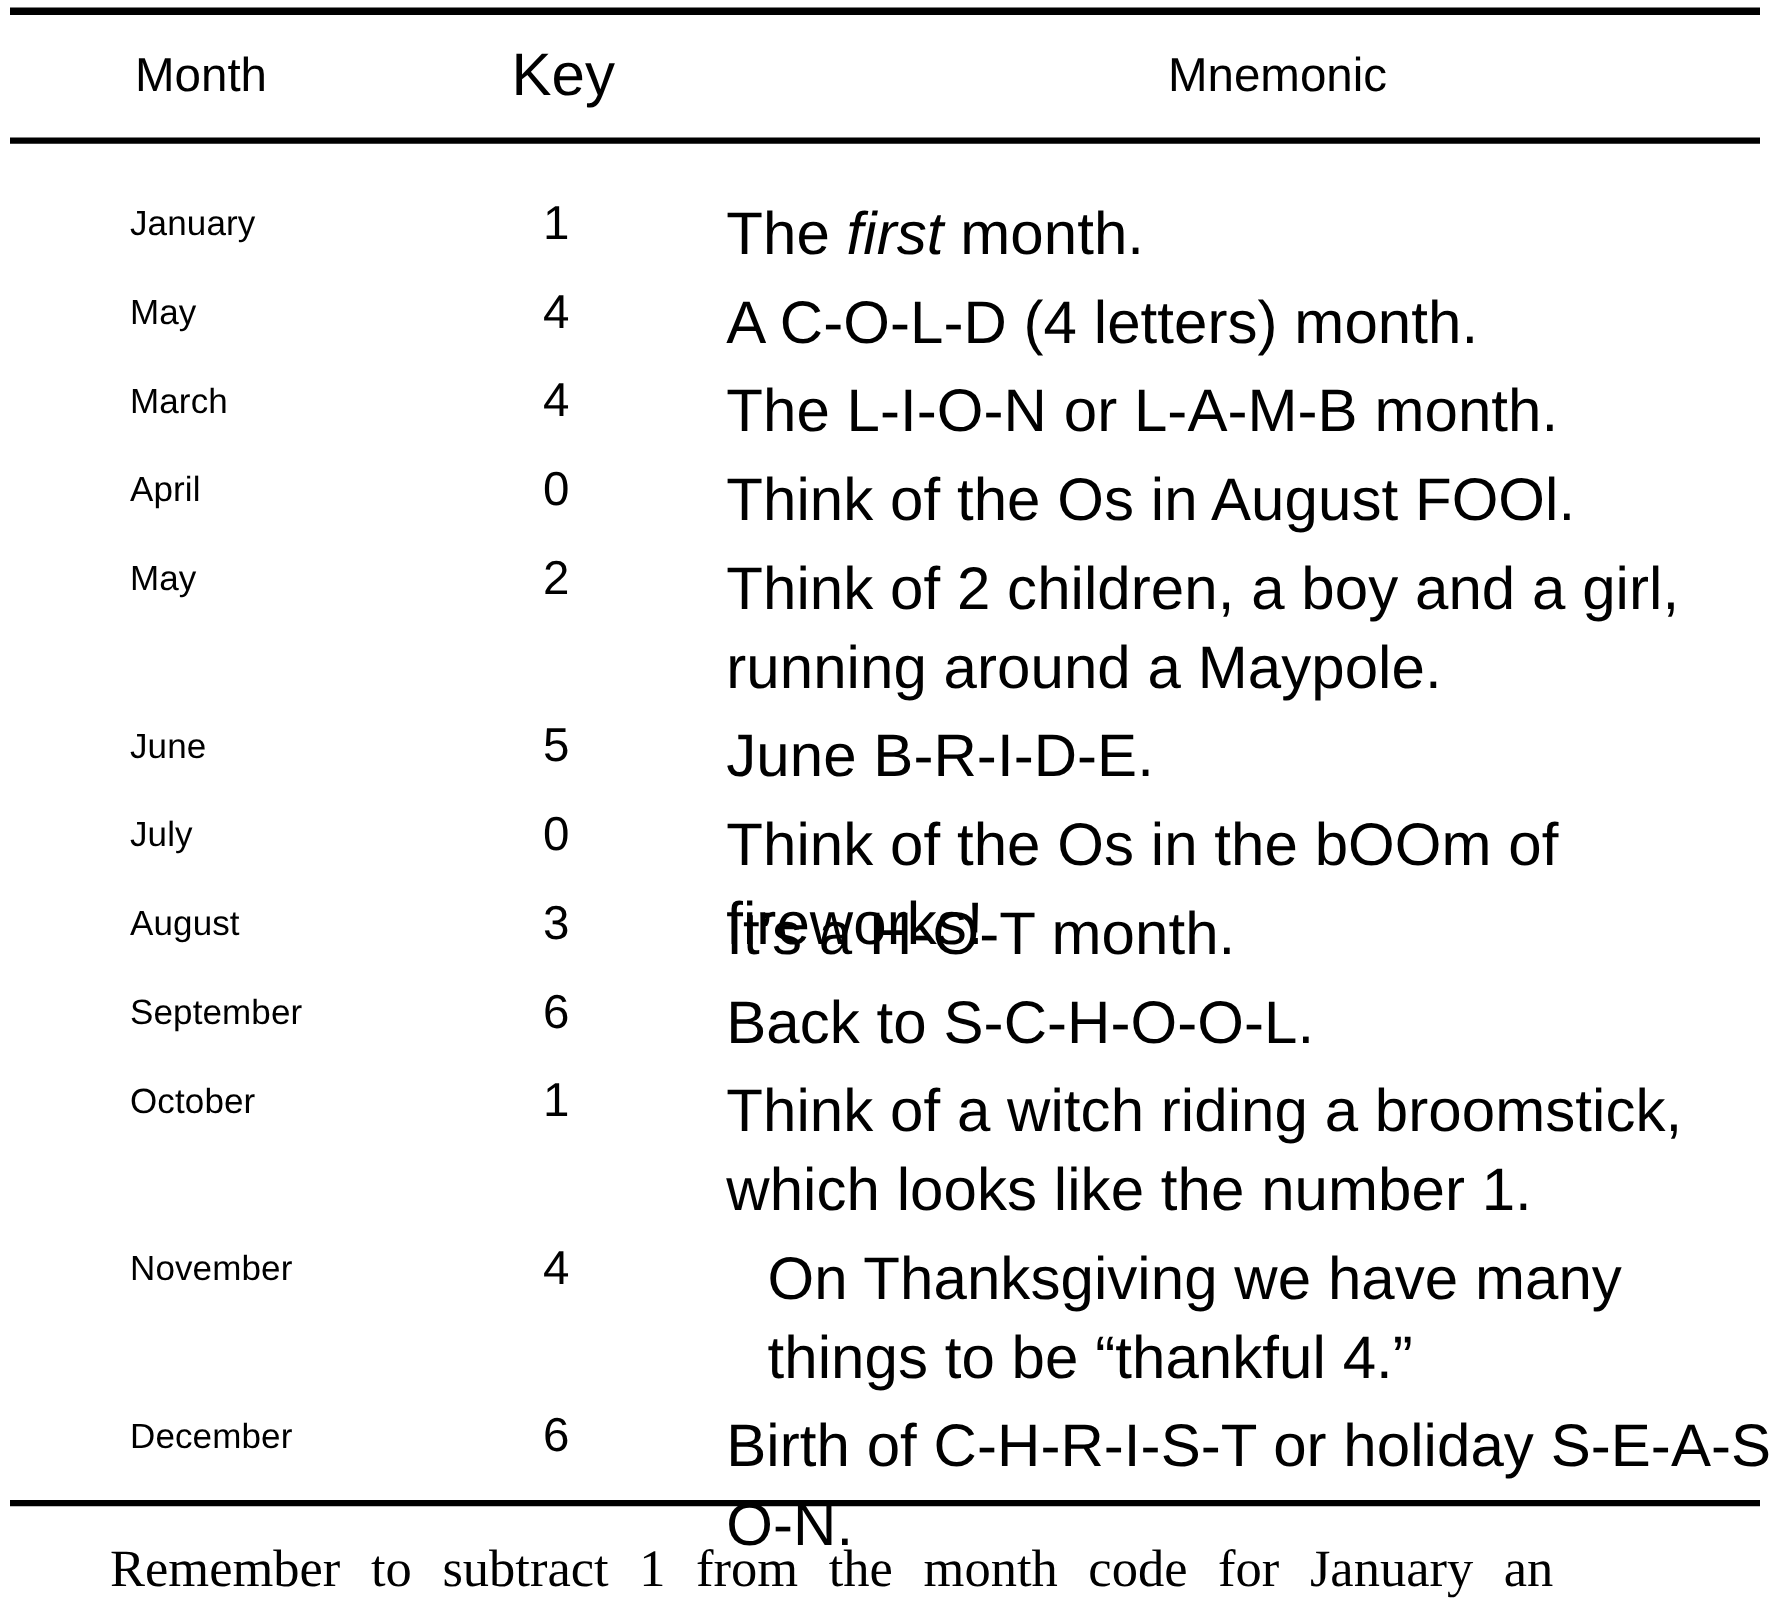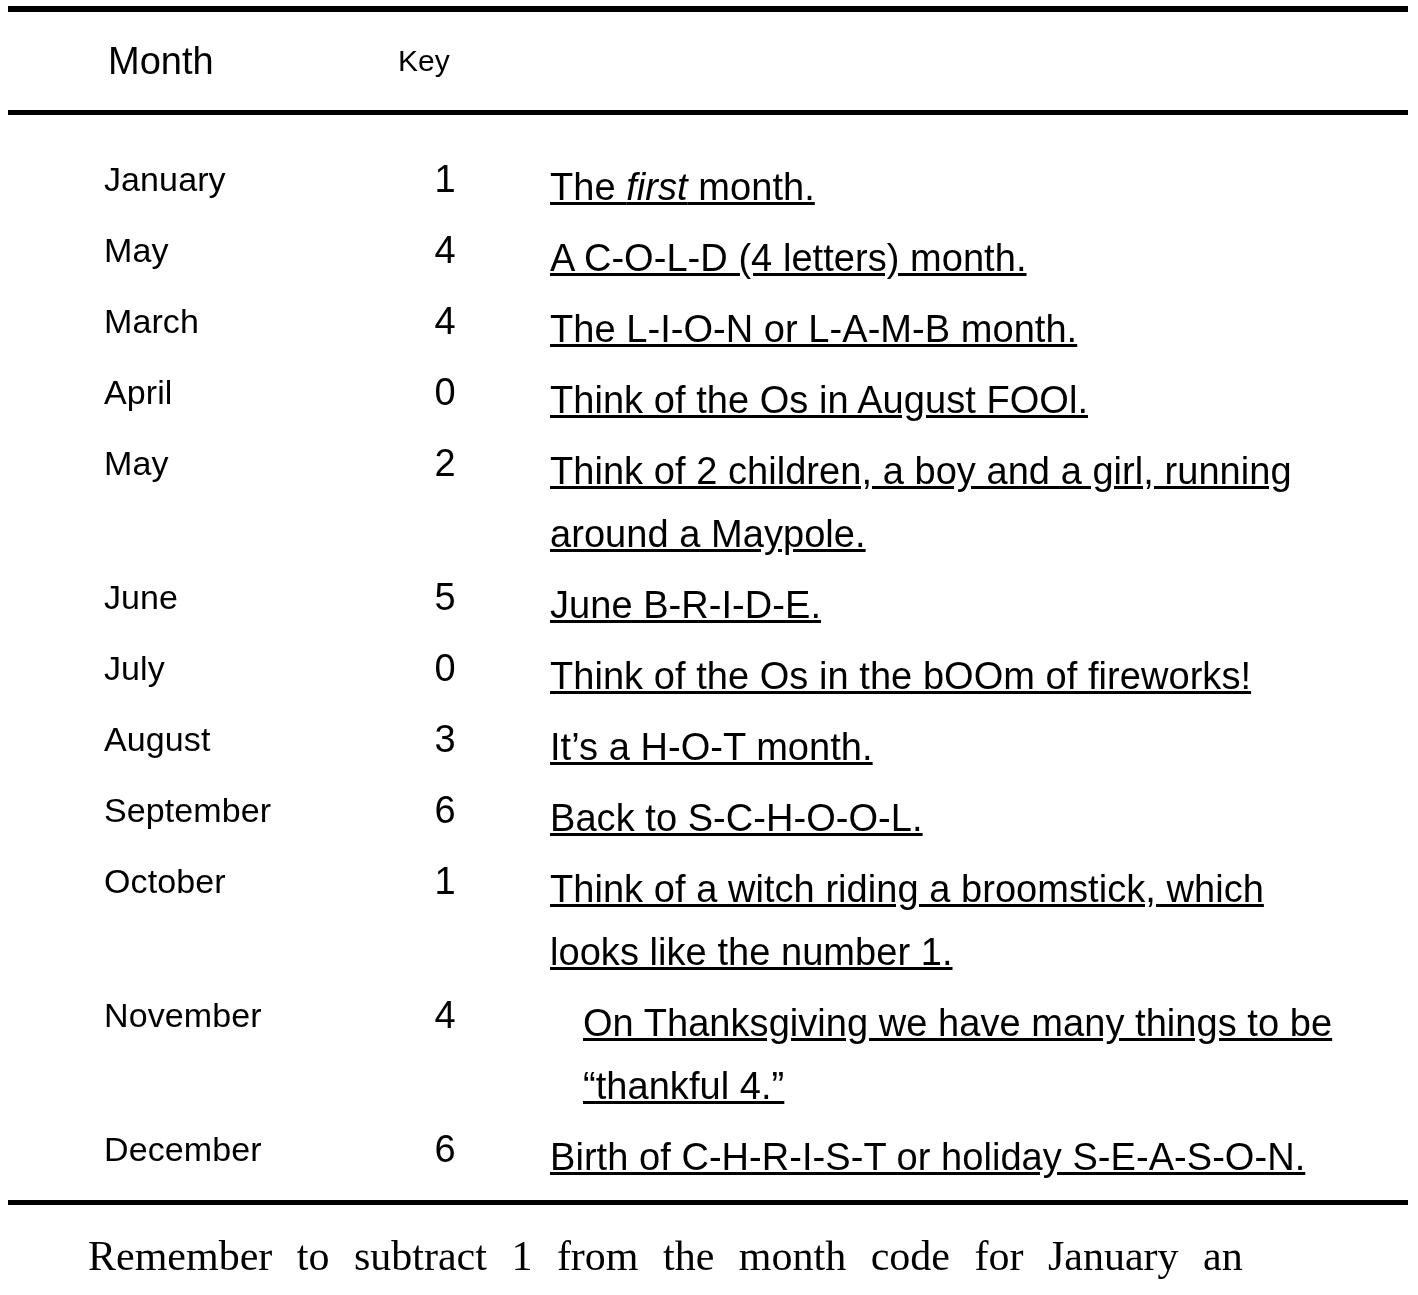--- a/index.html
+++ b/index.html
@@ -44,66 +44,65 @@
   .row {
     position: absolute;
     left: 0;
     width: 1418px;
   }
 
   .cell-month {
     position: absolute;
     left: 104px;
     top: 0;
-    font-size: 34px;
+    font-size: 28px;
     line-height: 46px;
     letter-spacing: 0.1px;
     white-space: nowrap;
   }
 
   .cell-key {
     position: absolute;
     left: 398px;
     top: 0;
     width: 94px;
     text-align: center;
     font-size: 38px;
     line-height: 46px;
     white-space: nowrap;
   }
 
   .cell-mnemonic {
     position: absolute;
-    left: 550px;
+    left: 581px;
     top: 0;
     width: 820px;
-    font-size: 38px;
+    font-size: 48px;
     line-height: 63px;
     letter-spacing: 0.05px;
-    text-decoration: underline;
   }
   .cell-mnemonic i {
     font-style: italic;
   }
 
   
   .head-month {
     position: absolute;
     left: 108px;
     top: 38px;
     font-size: 38px;
     line-height: 46px;
   }
   .head-key {
     position: absolute;
     left: 398px;
     top: 38px;
     width: 94px;
-    text-align: left;
-    font-size: 30px;
+    text-align: right;
+    font-size: 48px;
     line-height: 46px;
   }
   .head-mnemonic {
     position: absolute;
     left: 872px;
     top: 38px;
     width: 300px;
     text-align: center;
     font-size: 38px;
     line-height: 46px;
@@ -124,20 +123,21 @@
 </style>
 </head>
 <body>
 
 <div class="page">
 
   <div class="rule rule-top"></div>
 
   <div class="head-month">Month</div>
   <div class="head-key">Key</div>
+  <div class="head-mnemonic">Mnemonic</div>
 
   <div class="rule rule-header"></div>
 
   <div class="table">
 
     <div class="row" style="top:156px;">
       <div class="cell-month">January</div>
       <div class="cell-key">1</div>
       <div class="cell-mnemonic"><span>The </span><i>first</i><span> month.</span></div>
     </div>

